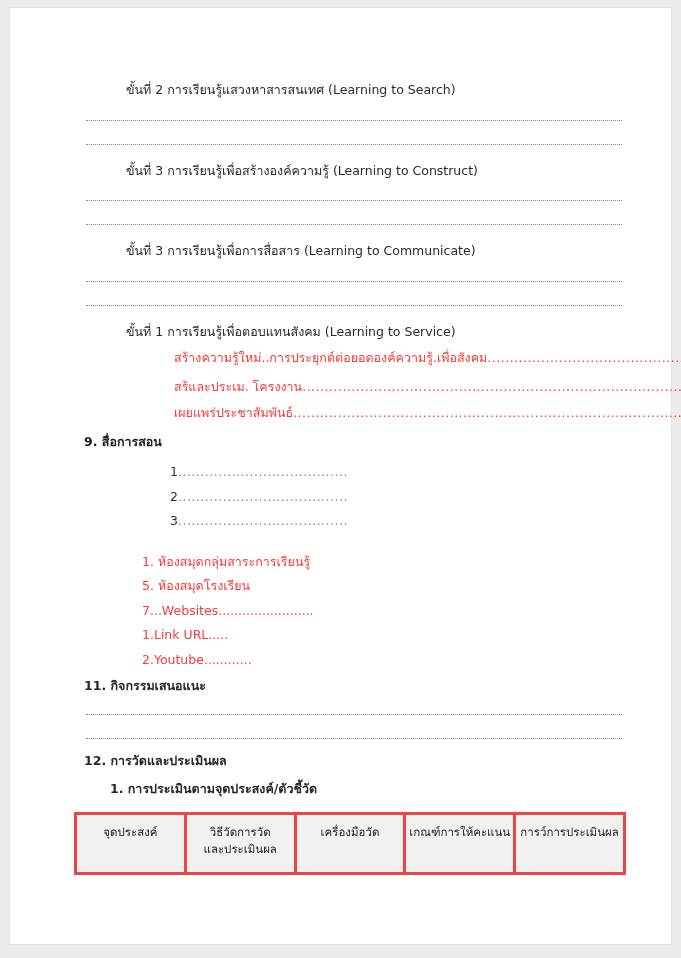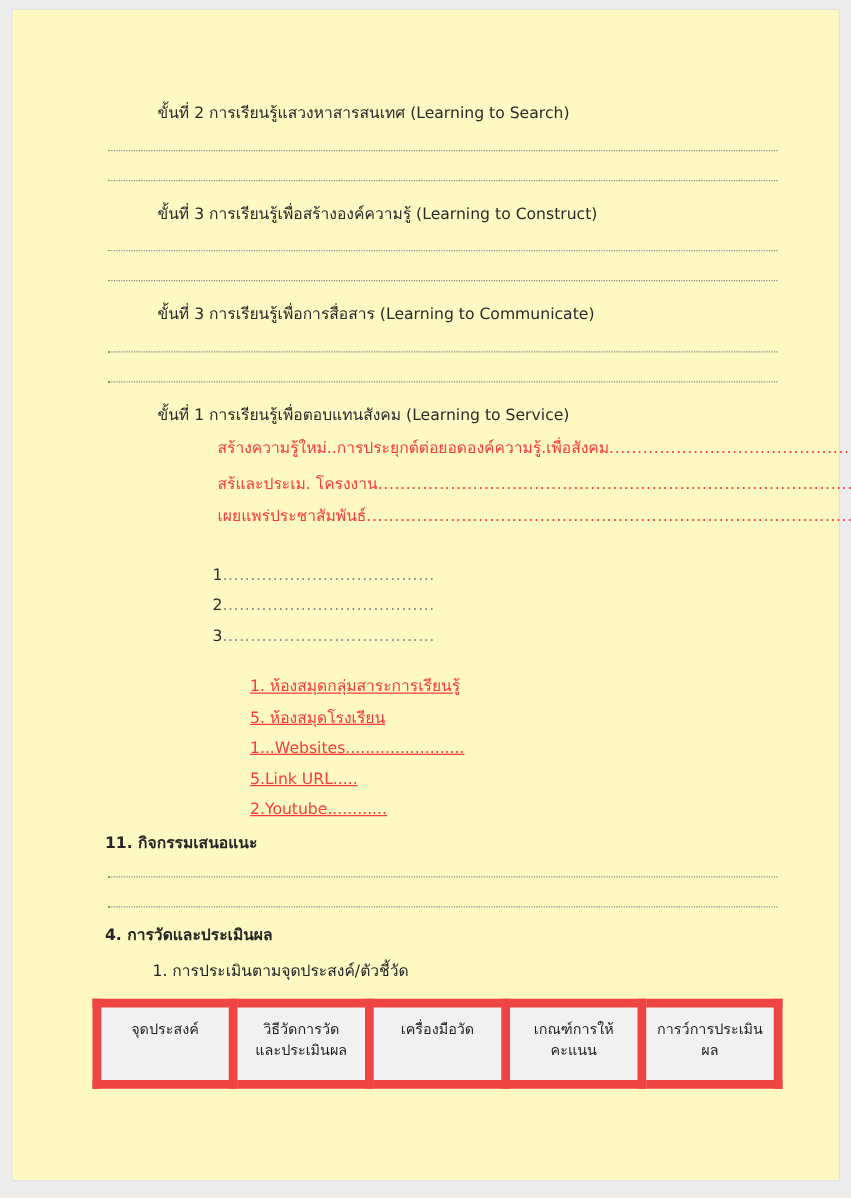--- a/index.html
+++ b/index.html
@@ -13,21 +13,21 @@
     font-family: "DejaVu Sans", "Liberation Sans", sans-serif;
     overflow: hidden;
   }
 
   .page {
     position: absolute;
     left: 10px;
     top: 8px;
     width: 661px;
     height: 936px;
-    background: #fef9c3;
+    background: #ffffff;
     box-shadow: 0 0 0 1px #e2e2e2;
   }
 
   .content {
     position: absolute;
     left: 76px;
     top: 72px;
     width: 536px;
   }
 
@@ -52,22 +52,23 @@
     font-size: 12.5px;
     font-weight: bold;
     color: #262626;
     margin-left: -2px;
     line-height: 1.0;
   }
 
   .sub-item {
     font-size: 12.5px;
     color: #262626;
-    margin-left: 36px;
-    line-height: 1.0;
+    margin-left: 24px;
+    line-height: 1.0;
+    font-weight: bold;
   }
 
   
   .dots {
     height: 1px;
     border-bottom: 1px dotted #8a8a8a;
     width: 536px;
   }
 
   
@@ -78,24 +79,23 @@
     line-height: 1.0;
     white-space: nowrap;
   }
   .red-answer .leader {
     letter-spacing: 0.5px;
   }
 
   .red-list-item {
     font-size: 12.5px;
     color: #fb3a3a;
-    margin-left: 114px;
-    line-height: 1.0;
-    white-space: nowrap;
-    text-decoration: underline;
+    margin-left: 56px;
+    line-height: 1.0;
+    white-space: nowrap;
   }
 
   .blank-num {
     font-size: 12.5px;
     color: #2f2f2f;
     margin-left: 84px;
     line-height: 1.0;
     white-space: nowrap;
   }
   .blank-num .leader {
@@ -115,21 +115,21 @@
   
   .eval-table {
     margin-top: 16px;
     margin-left: -12px;
     border-collapse: collapse;
     width: 552px;
     table-layout: fixed;
   }
   .eval-table th {
     background: #f1f1f1;
-    border: 7px solid #ef4444;
+    border: 3px solid #ef4444;
     font-size: 11.5px;
     font-weight: normal;
     color: #1f1f1f;
     text-align: center;
     vertical-align: top;
     padding: 9px 2px 14px 2px;
     line-height: 1.5;
   }
   .eval-table th span { display: block; }
 </style>
@@ -164,50 +164,51 @@
     <div class="stage-line">ขั้นที่ 1 การเรียนรู้เพื่อตอบแทนสังคม (Learning to Service)</div>
 
     <div class="sp-14"></div>
     <div class="red-answer"><span>สร้างความรู้ใหม่..การประยุกต์ต่อยอดองค์ความรู้.เพื่อสังคม</span><span class="leader">.............................................................................</span></div>
     <div class="sp-16"></div>
     <div class="red-answer"><span>สร้และประเม. โครงงาน</span><span class="leader">................................................................................................</span></div>
     <div class="sp-14"></div>
     <div class="red-answer"><span>เผยแพร่ประชาสัมพันธ์</span><span class="leader">................................................................................................</span></div>
 
     <div class="sp-16"></div>
+    <div class="section-head">9. สื่อการสอน</div>
 
     <div class="sp-18"></div>
     <div class="blank-num"><span>1</span><span class="leader">......................................</span></div>
     <div class="sp-12"></div>
     <div class="blank-num"><span>2</span><span class="leader">......................................</span></div>
     <div class="sp-12"></div>
     <div class="blank-num"><span>3</span><span class="leader">......................................</span></div>
 
     <div class="sp-12"></div>
 
     <div class="sp-16"></div>
     <div class="red-list-item">1. ห้องสมุดกลุ่มสาระการเรียนรู้</div>
     <div class="sp-12"></div>
     <div class="red-list-item">5. ห้องสมุดโรงเรียน</div>
     <div class="sp-12"></div>
-    <div class="red-list-item">1...Websites........................</div>
-    <div class="sp-12"></div>
-    <div class="red-list-item">5.Link URL.....</div>
+    <div class="red-list-item">7...Websites........................</div>
+    <div class="sp-12"></div>
+    <div class="red-list-item">1.Link URL.....</div>
     <div class="sp-12"></div>
     <div class="red-list-item">2.Youtube............</div>
 
     <div class="sp-14"></div>
     <div class="section-head-plain">11. กิจกรรมเสนอแนะ</div>
     <div class="sp-20"></div>
     <div class="dots"></div>
     <div class="sp-22"></div>
     <div class="dots"></div>
 
     <div class="sp-16"></div>
-    <div class="section-head-plain">4. การวัดและประเมินผล</div>
+    <div class="section-head-plain">12. การวัดและประเมินผล</div>
     <div class="sp-16"></div>
     <div class="sub-item">1. การประเมินตามจุดประสงค์/ตัวชี้วัด</div>
 
     <table class="eval-table">
       <thead>
         <tr>
           <th>
             <span>จุดประสงค์</span>
           </th>
           <th>

